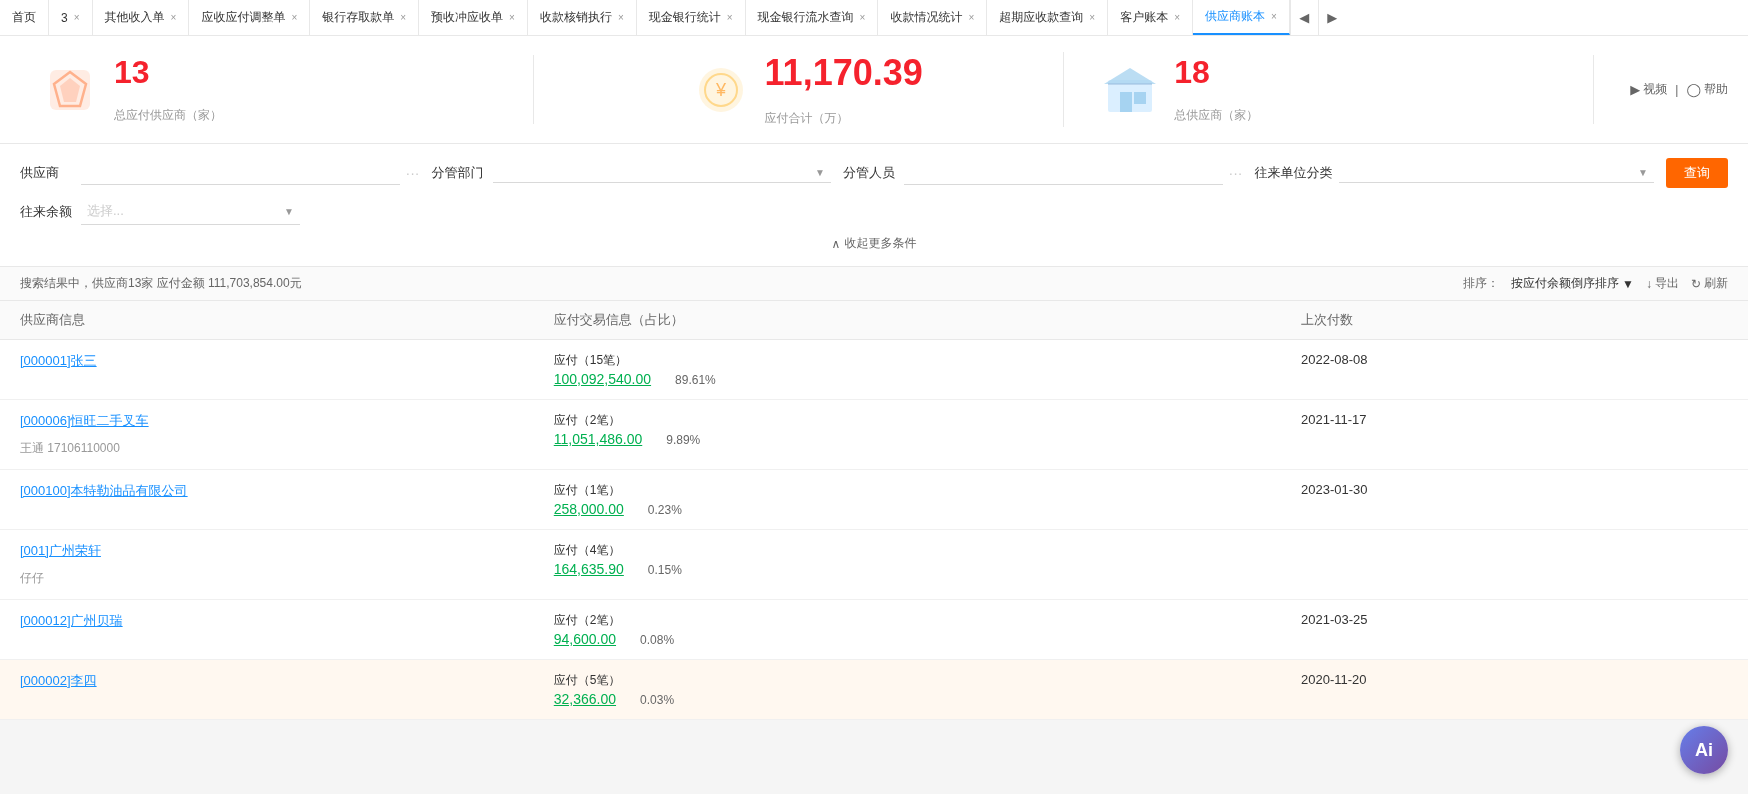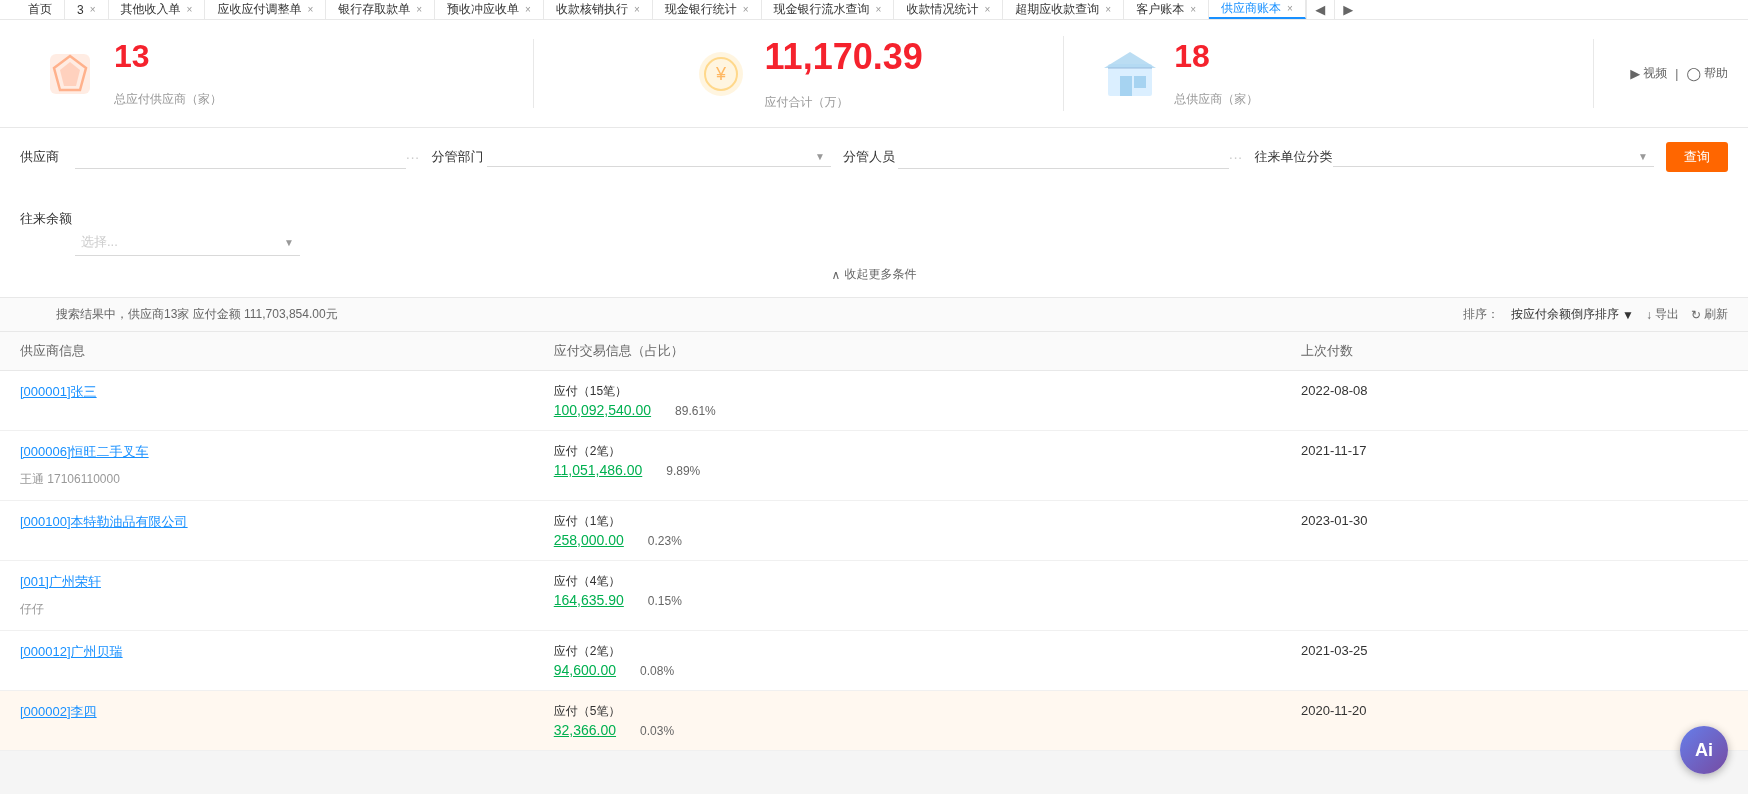--- a/index.html
+++ b/index.html
@@ -4,23 +4,22 @@
   <style>
     * { box-sizing: border-box; margin: 0; padding: 0; }
     body { font-family: 'Microsoft YaHei', Arial, sans-serif; font-size: 13px; background: #f5f5f5; color: #333; overflow-x: hidden; }
 
     
     .top-nav {
       display: flex;
       align-items: center;
       background: #fff;
       border-bottom: 1px solid #e8e8e8;
-      height: 20px;
+      height: 36px;
       overflow: hidden;
-      padding-left: 16px;
     }
     .nav-tab {
       display: flex;
       align-items: center;
       padding: 0 12px;
       height: 100%;
       font-size: 12px;
       color: #333;
       cursor: pointer;
       white-space: nowrap;
@@ -81,20 +80,21 @@
     .filter-row {
       display: flex;
       align-items: center;
       gap: 12px;
       margin-bottom: 10px;
     }
     .filter-row:last-child { margin-bottom: 0; }
     .filter-item {
       display: flex;
       align-items: center;
+      gap: 6px;
       flex: 1;
       justify-content: flex-end;
     }
     .filter-label { font-size: 13px; color: #333; white-space: nowrap; min-width: 55px; }
     .filter-input {
       flex: 1;
       border: none;
       border-bottom: 1px solid #d9d9d9;
       padding: 4px 6px;
       font-size: 13px;
@@ -140,21 +140,21 @@
     .result-bar {
       display: flex;
       align-items: center;
       justify-content: space-between;
       padding: 8px 20px;
       background: #fafafa;
       border-bottom: 1px solid #e8e8e8;
       font-size: 12px;
       color: #666;
     }
-    .result-bar-left { display: flex; align-items: center; gap: 16px; margin-left: 36px; }
+    .result-bar-left { display: flex; align-items: center; gap: 16px; }
     .result-bar-right { display: flex; align-items: flex-end; gap: 12px; }
     .sort-label { color: #666; }
     .sort-select { display: flex; align-items: center; gap: 3px; color: #333; cursor: pointer; }
     .action-btn {
       display: flex;
       align-items: center;
       gap: 3px;
       cursor: pointer;
       color: #666;
       font-size: 12px;
@@ -362,21 +362,21 @@
       <div class="filter-select" style="flex:1;min-width:120px;">
         <span class="filter-select-text"></span>
         <span class="chevron-down">▼</span>
       </div>
     </div>
     <button class="query-btn">查询</button>
   </div>
   <div class="filter-row">
     <div class="filter-item" style="max-width:280px;">
       <span class="filter-label">往来余额</span>
-      <div class="filter-select" style="flex:1;margin-top:47px;">
+      <div class="filter-select" style="flex:1;">
         <span class="filter-select-text">选择...</span>
         <span class="chevron-down">▼</span>
       </div>
     </div>
   </div>
   <div class="collapse-btn">
     <span>∧</span>
     <span>收起更多条件</span>
   </div>
 </div>

